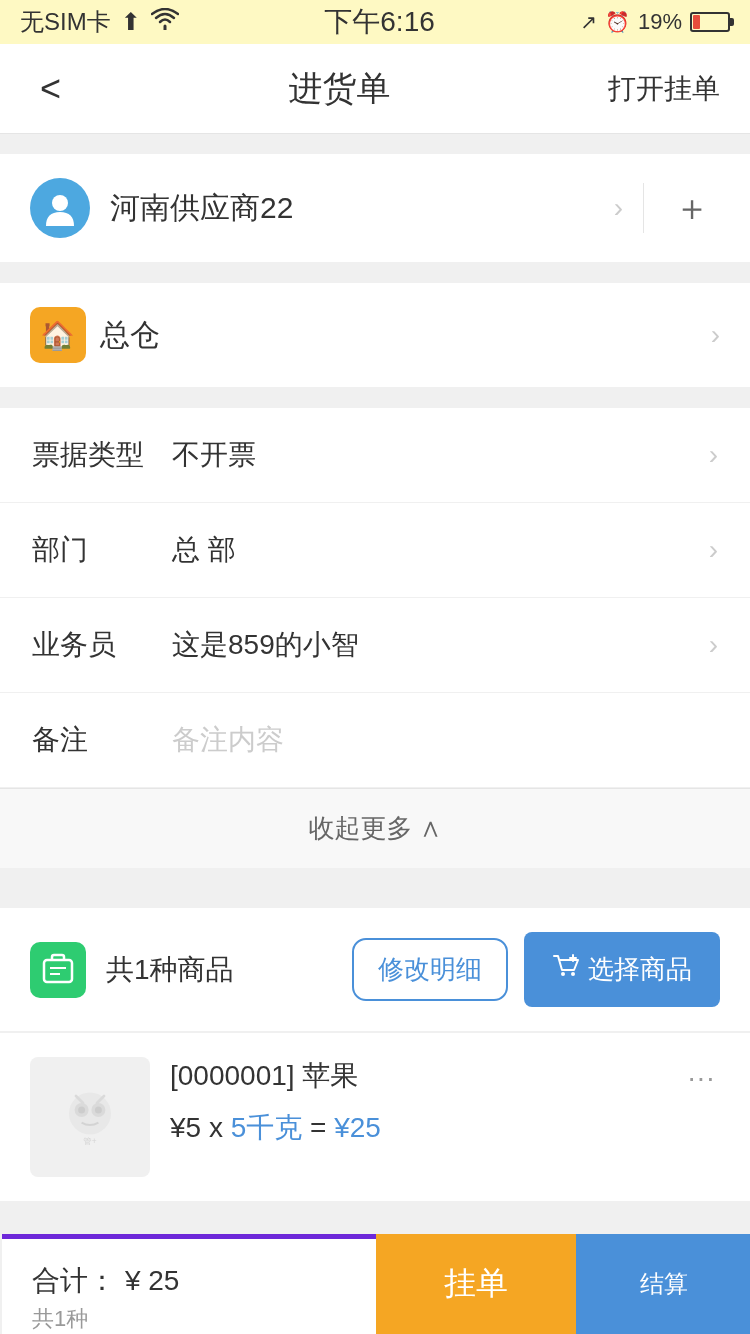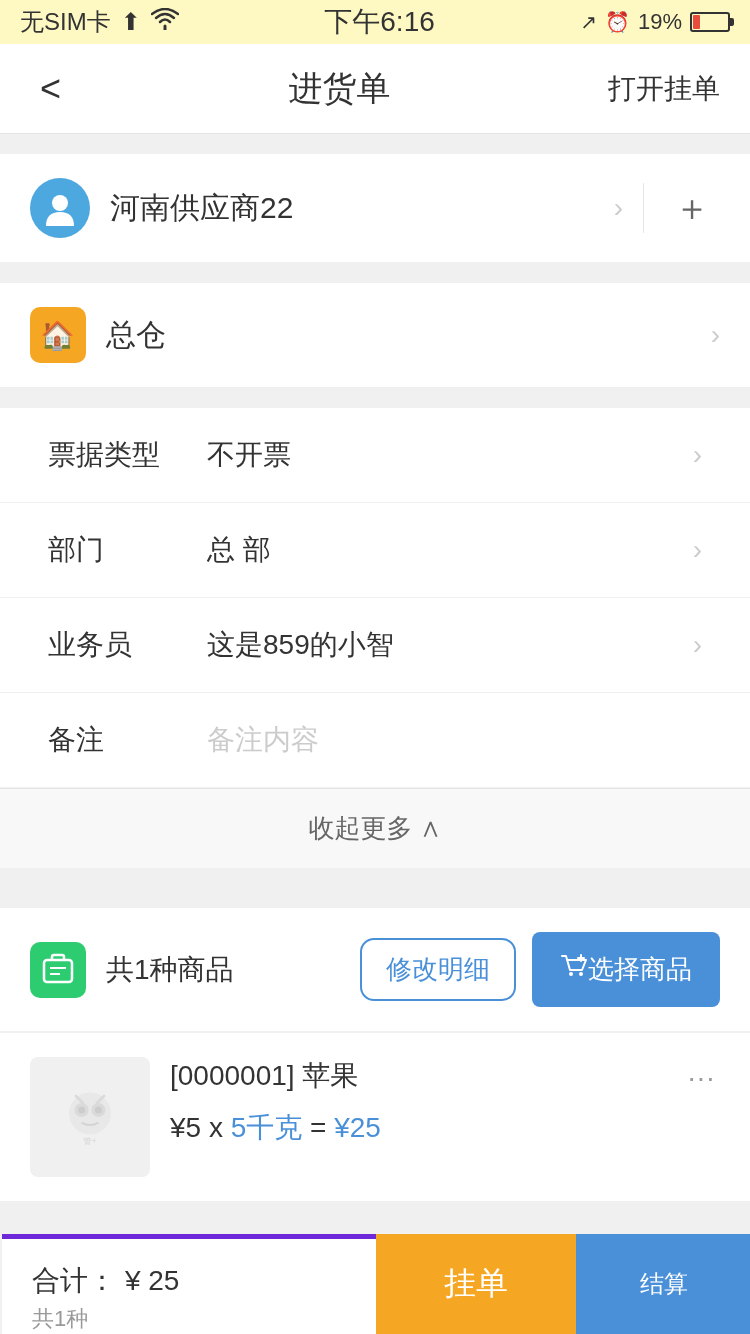--- a/index.html
+++ b/index.html
@@ -143,25 +143,24 @@
       padding: 18px 30px;
       font-size: 26px;
       color: #f0a020;
       border-bottom: 1px solid #f5e6c8;
     }
 
     
     .form-row {
       display: flex;
       align-items: center;
-      padding: 28px 48px;
+      padding: 28px 32px;
       background: #fff;
       border-bottom: 1px solid #f0f0f0;
       cursor: pointer;
-      gap: 19px;
     }
     .form-label {
       font-size: 28px;
       color: #333;
       width: 120px;
       flex-shrink: 0;
     }
     .form-value {
       flex: 1;
       font-size: 28px;
@@ -188,21 +187,21 @@
       background: #f5a623;
       display: flex;
       align-items: center;
       justify-content: center;
       color: #fff;
       font-size: 28px;
       flex-shrink: 0;
     }
     .warehouse-name {
       flex: 1;
-      margin-left: 20px;
+      margin-left: 14px;
       font-size: 30px;
       color: #333;
     }
 
     
     .collapse-row {
       background: #f8f8f8;
       text-align: center;
       padding: 22px;
       font-size: 26px;
@@ -250,20 +249,21 @@
     .btn-primary {
       border: none;
       border-radius: 8px;
       padding: 20px 28px;
       font-size: 26px;
       color: #fff;
       background: #4a90d9;
       cursor: pointer;
       display: flex;
       align-items: center;
+      gap: 8px;
     }
 
     
     .product-item {
       background: #fff;
       margin-top: 2px;
       padding: 24px 30px;
       display: flex;
       align-items: flex-start;
       gap: 20px;

